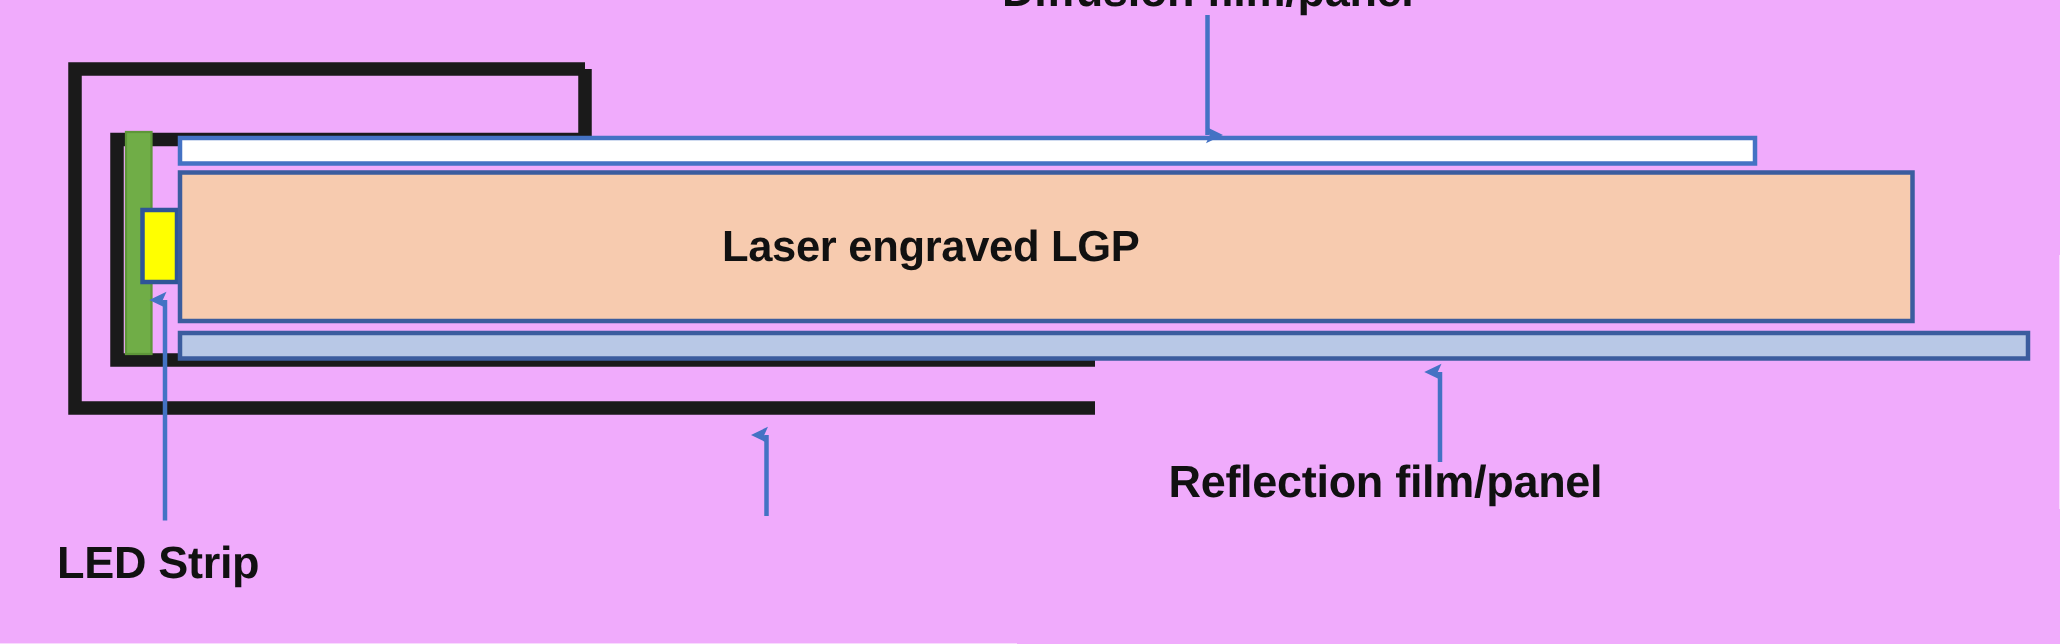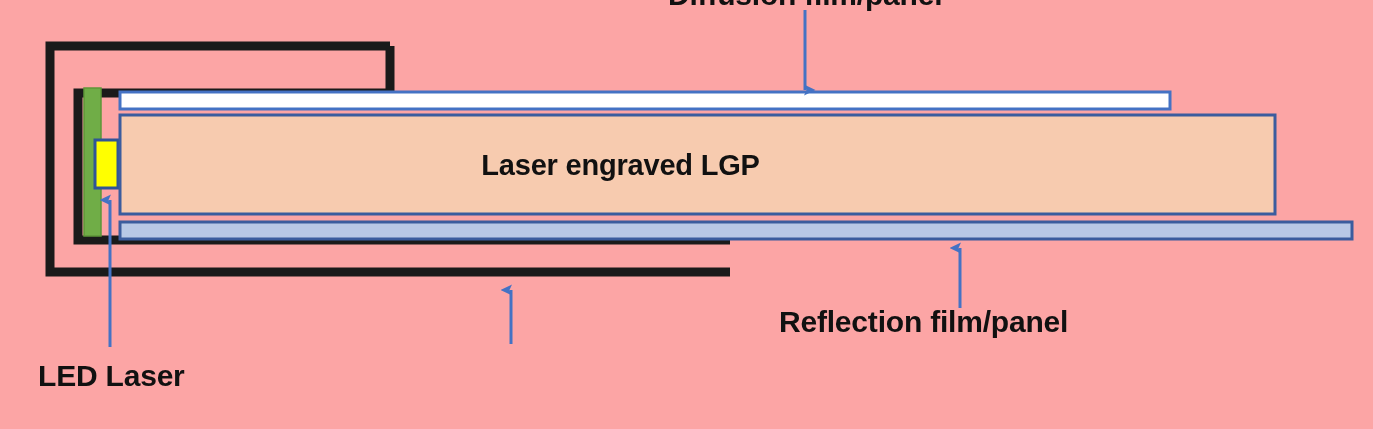--- a/index.html
+++ b/index.html
@@ -7,21 +7,21 @@
     padding: 0;
     background: #ffffff;
   }
   body {
     font-family: "Liberation Sans", sans-serif;
   }
   #stage {
     position: relative;
     width: 1373px;
     height: 429px;
-    background: #fca5a5;
+    background: #f0abfc;
     overflow: hidden;
   }
   #stage svg {
     position: absolute;
     left: 0;
     top: 0;
   }
   .diag-label {
     position: absolute;
     font-family: "Liberation Sans", sans-serif;
@@ -106,16 +106,16 @@
     <line x1="805" y1="10" x2="805" y2="90" stroke="#4472C4" stroke-width="3" marker-end="url(#arrowDown)"></line>
 
   </svg>
 
   <div class="diag-label" id="label-diffusion">Diffusion film/panel</div>
 
   <div class="diag-label" id="label-lgp"><span class="lgp-text-inner">Laser engraved LGP</span></div>
 
   <div class="diag-label" id="label-reflection">Reflection film/panel</div>
 
-  <div class="diag-label" id="label-led">LED Laser</div>
+  <div class="diag-label" id="label-led">LED Strip</div>
 
 
 </div>
 
 </body></html>

